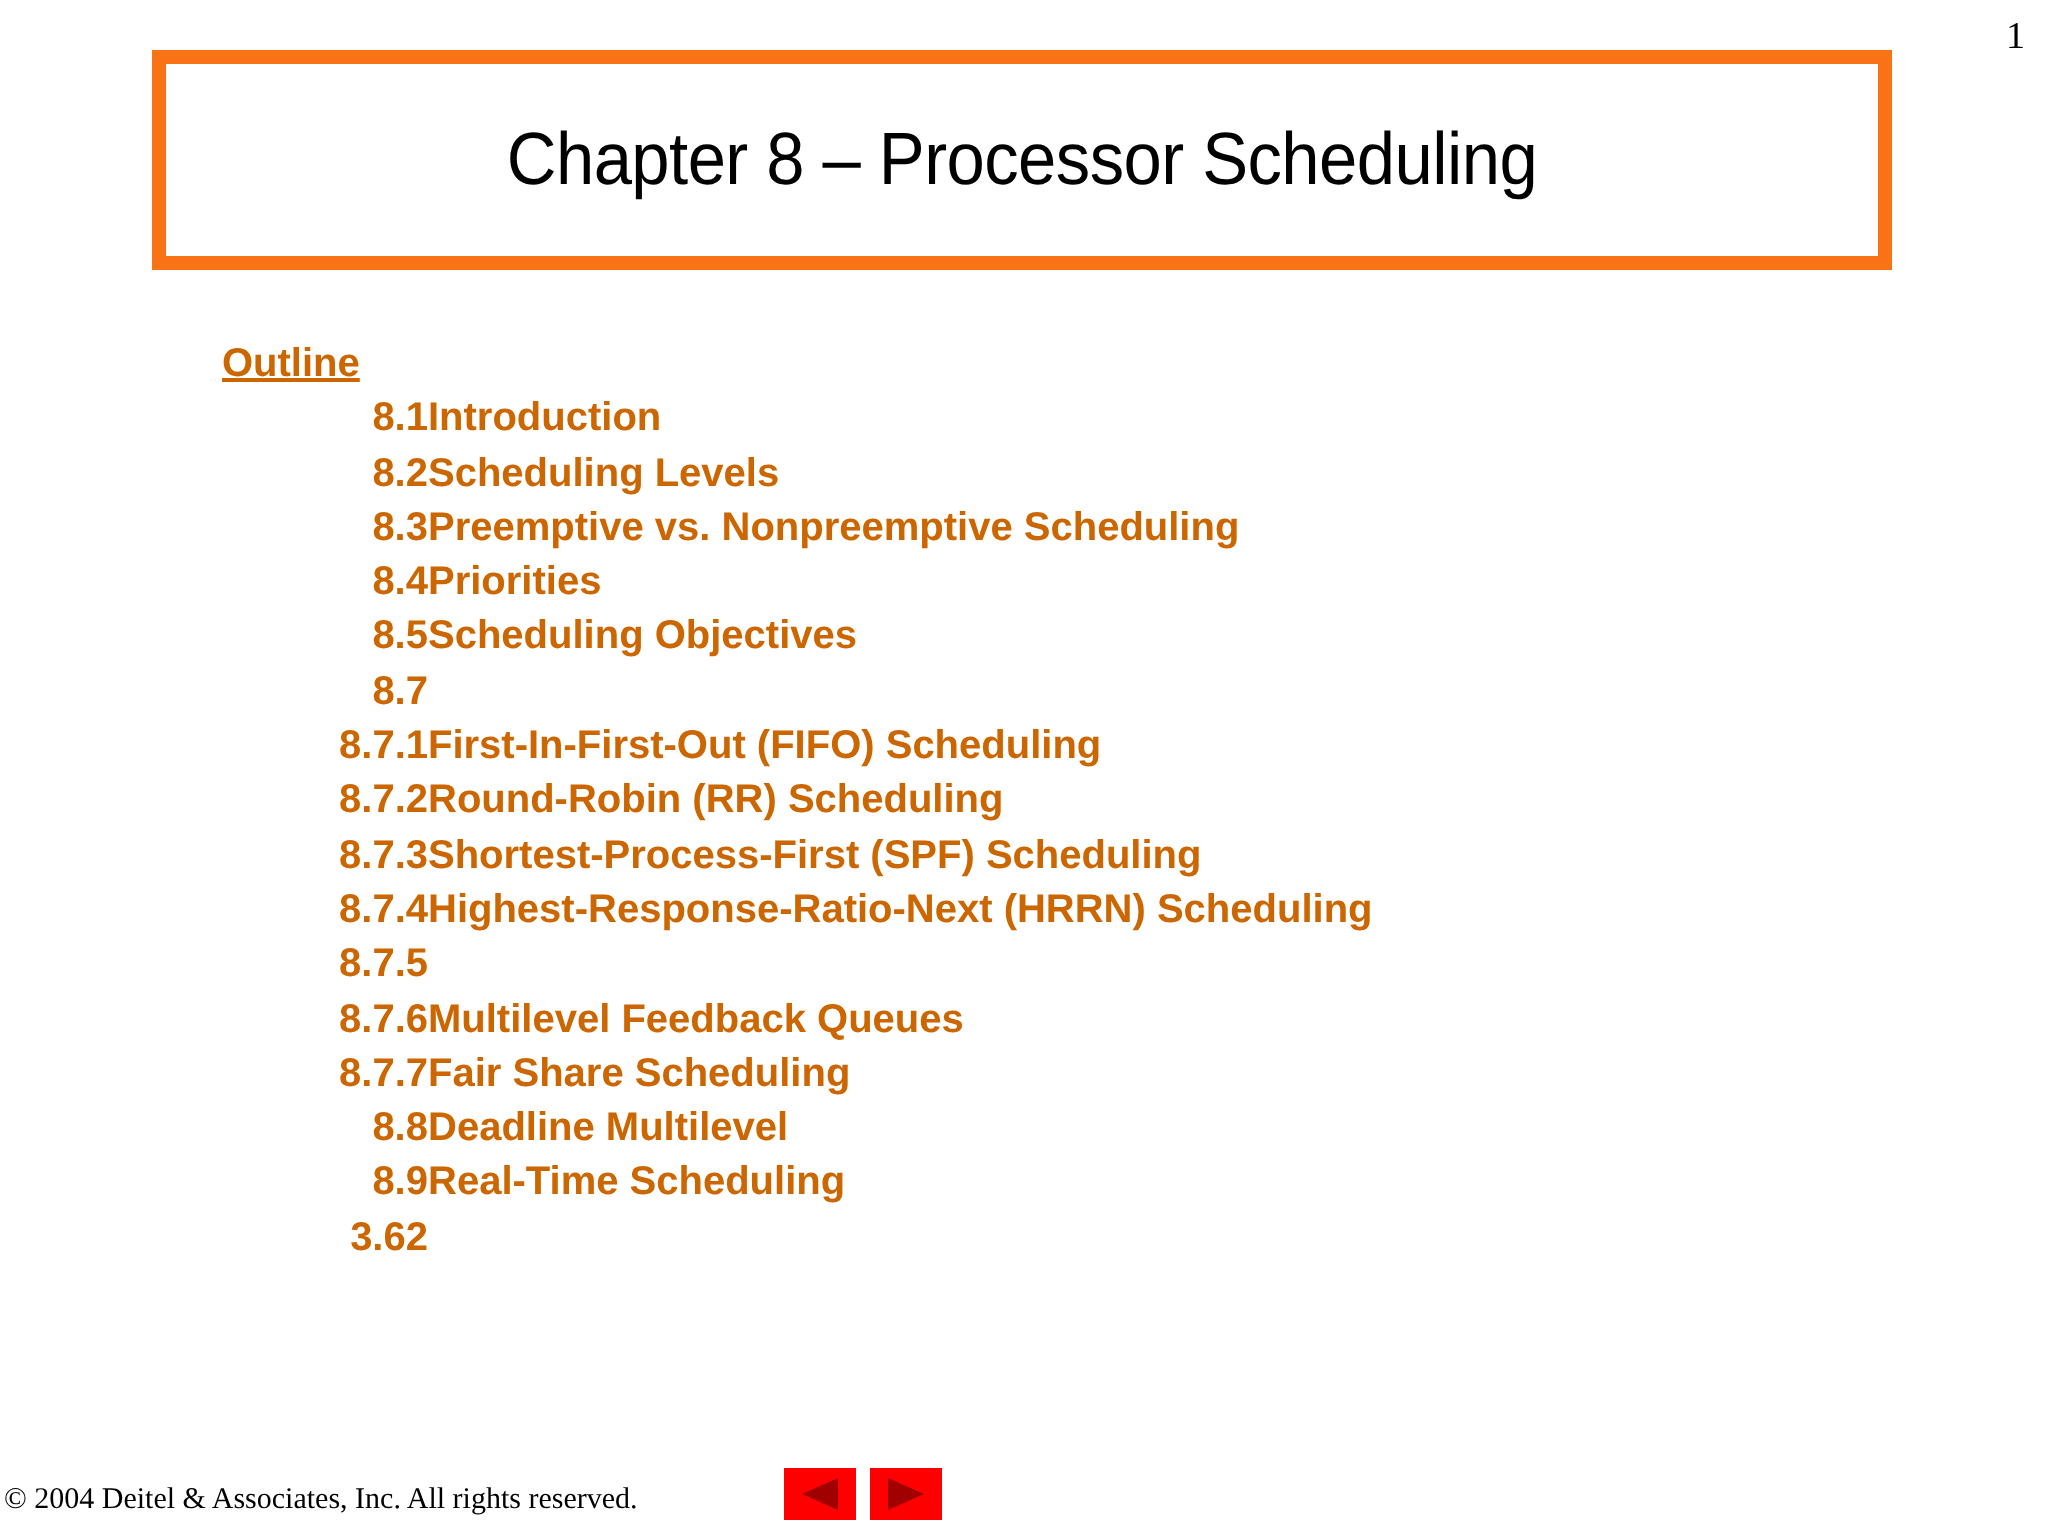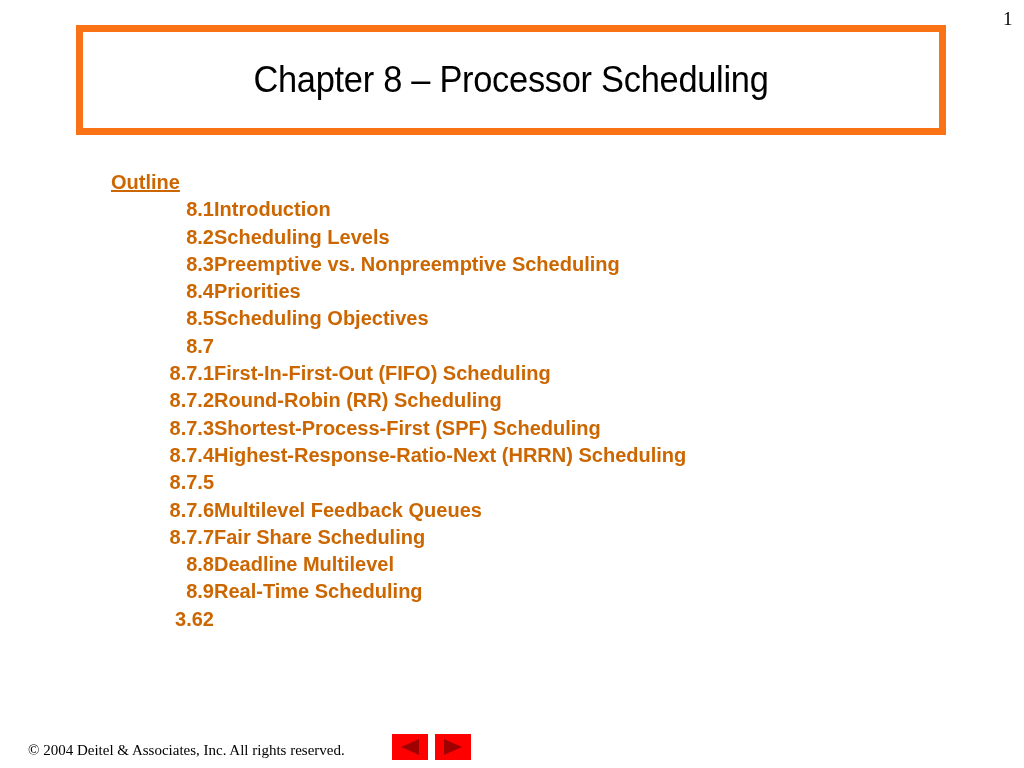--- a/index.html
+++ b/index.html
@@ -4,21 +4,21 @@
 <style>
   html, body { margin:0; padding:0; background:#ffffff; }
   body { width:1024px; height:768px; position:relative; overflow:hidden; font-family:"Liberation Sans", sans-serif; }
   .page-num { position:absolute; left:1003px; top:8px; font-family:"Liberation Serif", serif; font-size:19px; color:#000; }
   .title-box { position:absolute; left:76px; top:25px; width:870px; height:110px; border:7px solid #f97316; box-sizing:border-box; display:flex; align-items:center; justify-content:center; }
   .title { font-size:37px; color:#000; letter-spacing:-0.3px; transform:scaleX(0.93); }
   .outline { position:absolute; left:87px; top:169px; color:#CC6600; font-weight:bold; font-size:20px;margin-left:24px; }
   .outline-heading { text-decoration:underline; height:27.3px; line-height:27px; }
   .row { display:flex; height:27.3px; line-height:27px; }
   .num { width:103px;text-align:right; }
-  .footer { position:absolute; left:28px; top:742px; font-family:"Liberation Serif", serif; font-size:15px; color:#000; }
+  .footer { position:absolute; left:2px; top:742px; font-family:"Liberation Serif", serif; font-size:15px; color:#000; }
   .nav-btn { position:absolute; top:734px; width:36px; height:26px; background:#ff0000; display:flex; align-items:center; justify-content:center; cursor:pointer; }
   .prev { left:392px; }
   .next { left:435px; }
 </style>
 </head>
 <body>
 
 <div class="page-num">1</div>
 
 <div class="title-box">

